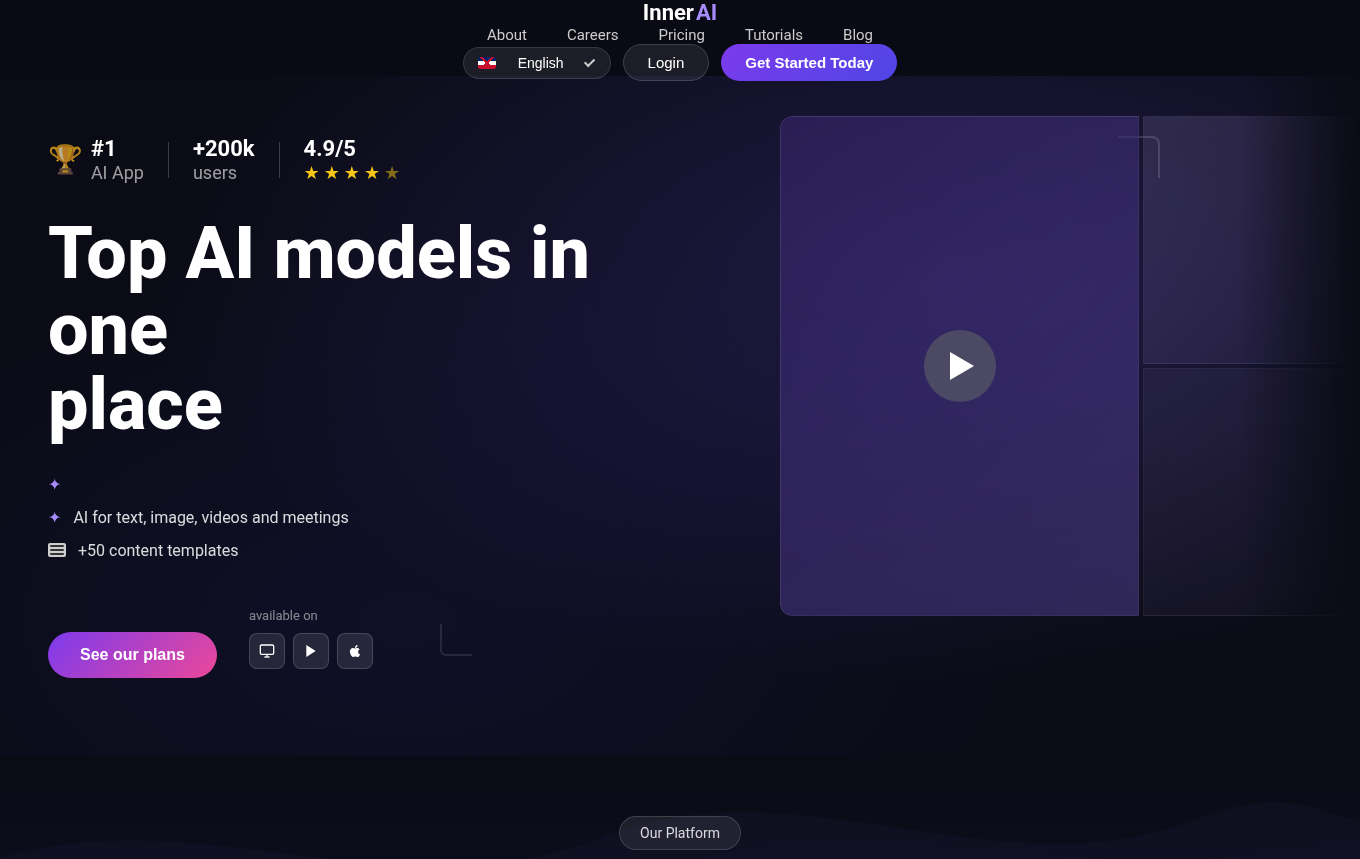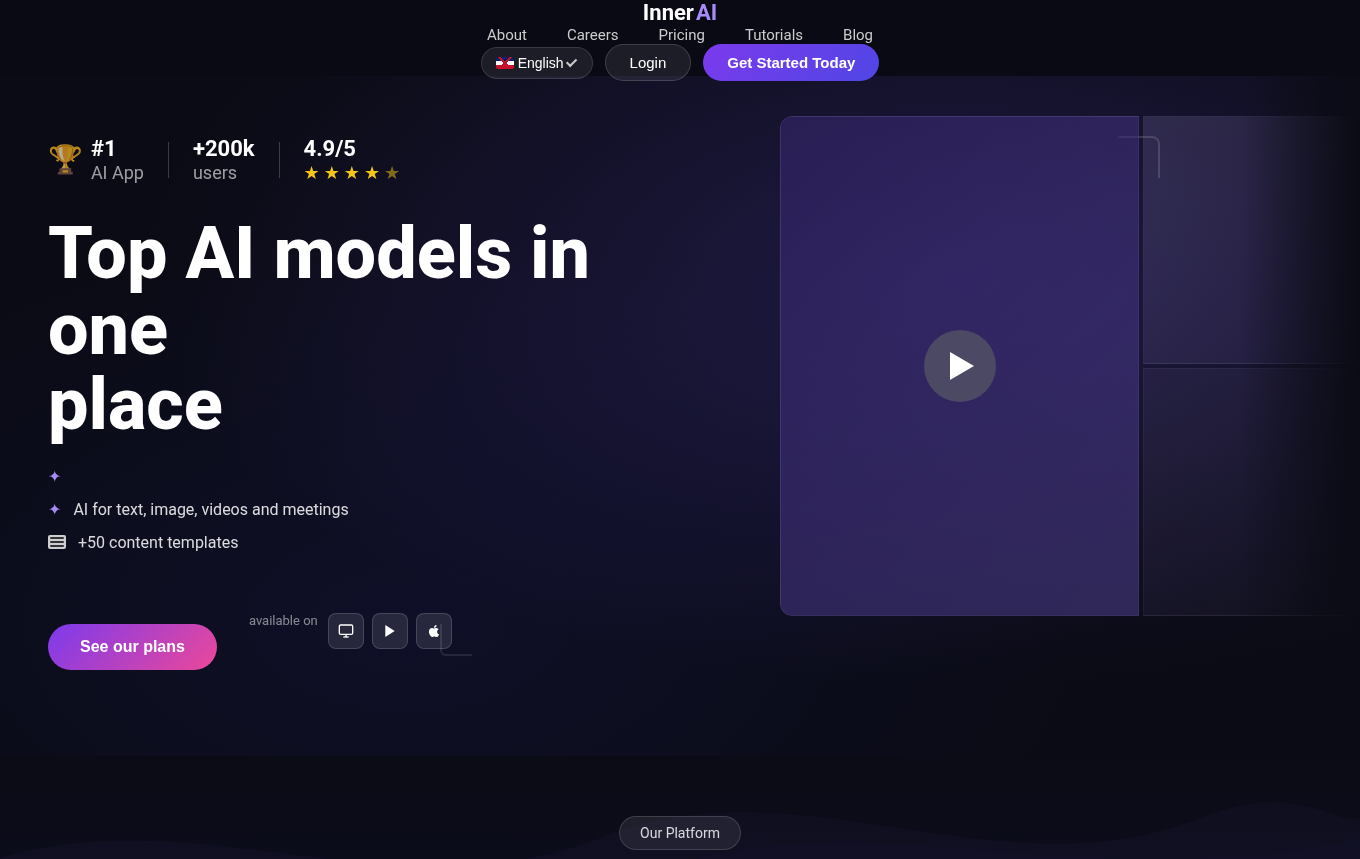--- a/index.html
+++ b/index.html
@@ -42,21 +42,21 @@
 
     .nav-right {
       display: flex;
       align-items: center;
       gap: 12px;
     }
 
     .lang-btn {
       display: flex;
       align-items: center;
-      gap: 4px;
+      gap: 22px;
       background: rgba(255,255,255,0.08);
       border: 1px solid rgba(255,255,255,0.12);
       border-radius: 24px;
       padding: 7px 14px;
       color: #fff;
       font-size: 14px;
       cursor: pointer;
     }
 
     .flag-icon {
@@ -198,21 +198,21 @@
       color: #f5c518;
       font-size: 18px;
     }
 
     
     .headline {
       font-size: 72px;
       font-weight: 800;
       line-height: 1.05;
       max-width: 640px;
-      margin-bottom: 24px;
+      margin-bottom: 32px;
       color: #fff;
     }
 
     
     .features {
       display: flex;
       flex-direction: column;
       gap: 14px;
       margin-bottom: 40px;
     }
@@ -264,20 +264,21 @@
       padding: 14px 32px;
       color: #fff;
       font-size: 16px;
       font-weight: 600;
       cursor: pointer;
       margin-top: 32px;
     }
 
     .available-on {
       display: flex;
+      flex-direction: column;
       gap: 10px;
     }
 
     .available-label {
       font-size: 13px;
       color: rgba(255,255,255,0.5);
     }
 
     .store-icons {
       display: flex;

